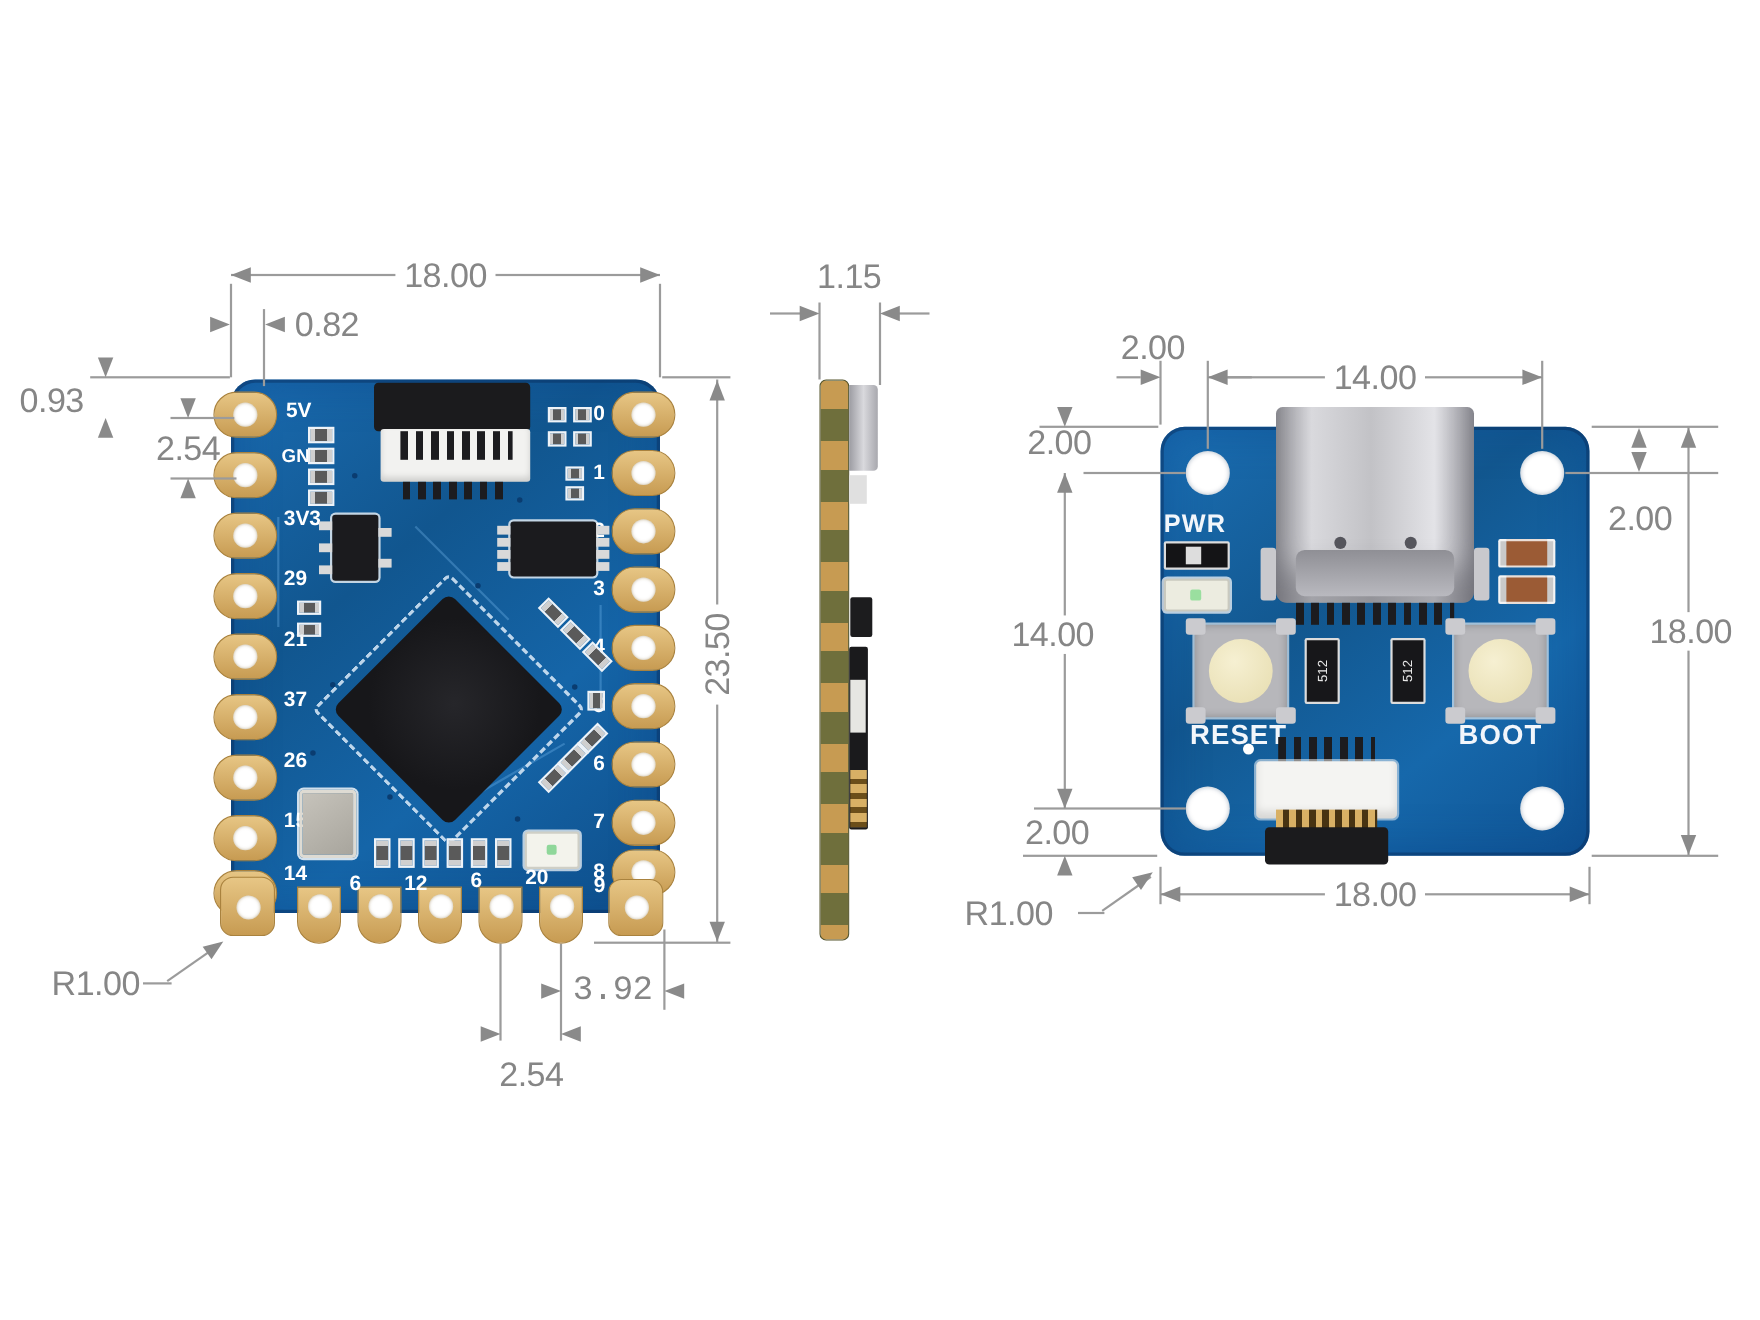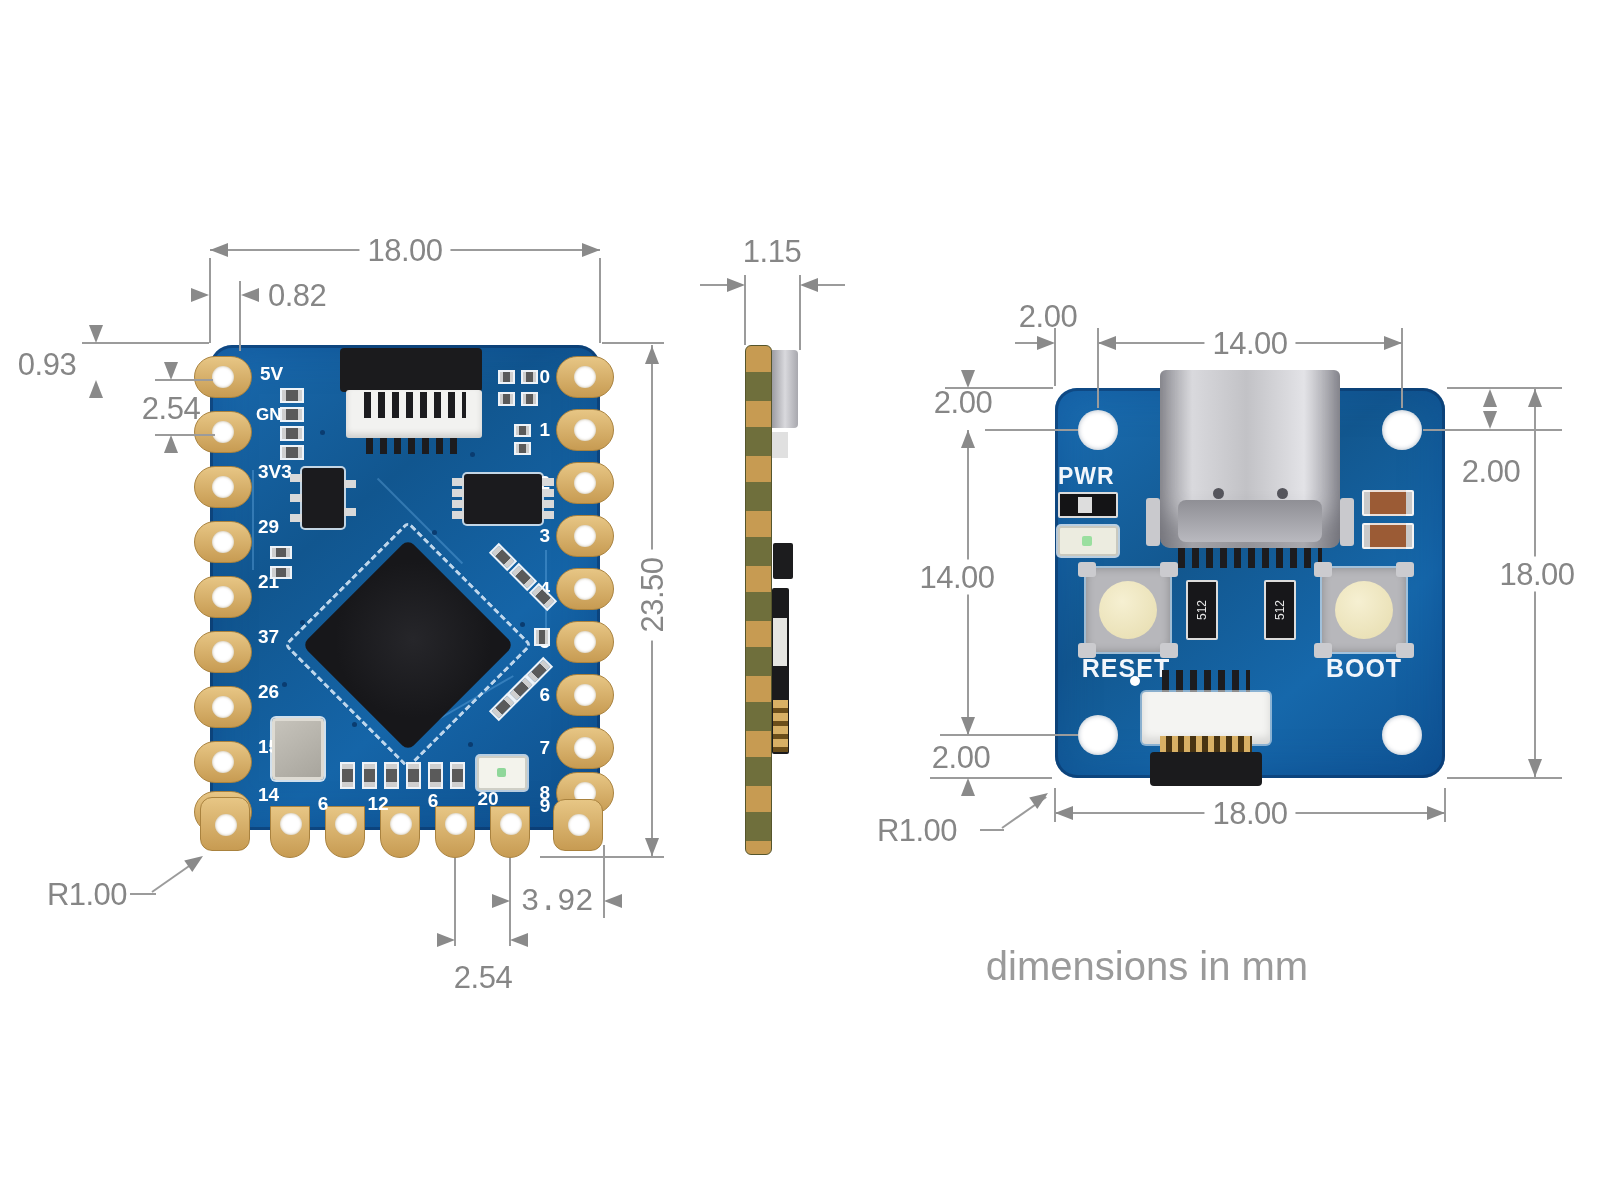--- a/index.html
+++ b/index.html
@@ -387,14 +387,13 @@
   <div class="dim" style="left:1048px;top:316px;">2.00</div>
   <div class="dim bg" style="left:1250px;top:343px;">14.00</div>
   <div class="dim" style="left:963px;top:402px;">2.00</div>
   <div class="dim bg" style="left:957px;top:577px;">14.00</div>
   <div class="dim" style="left:961px;top:757px;">2.00</div>
   <div class="dim" style="left:917px;top:830px;">R1.00</div>
   <div class="dim bg" style="left:1250px;top:813px;">18.00</div>
   <div class="dim" style="left:1491px;top:471px;">2.00</div>
   <div class="dim bg" style="left:1537px;top:574px;">18.00</div>
 
-  <div class="cap" style="left:1147px;top:966px;">dimensions in mm</div>
 </div>
 
 </body></html>

